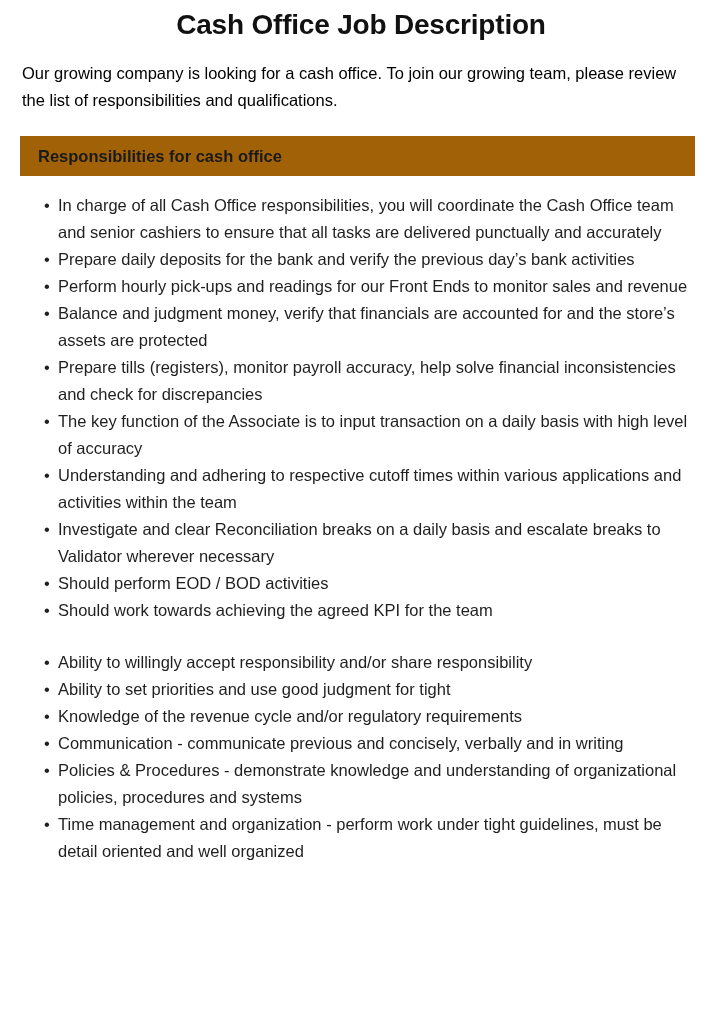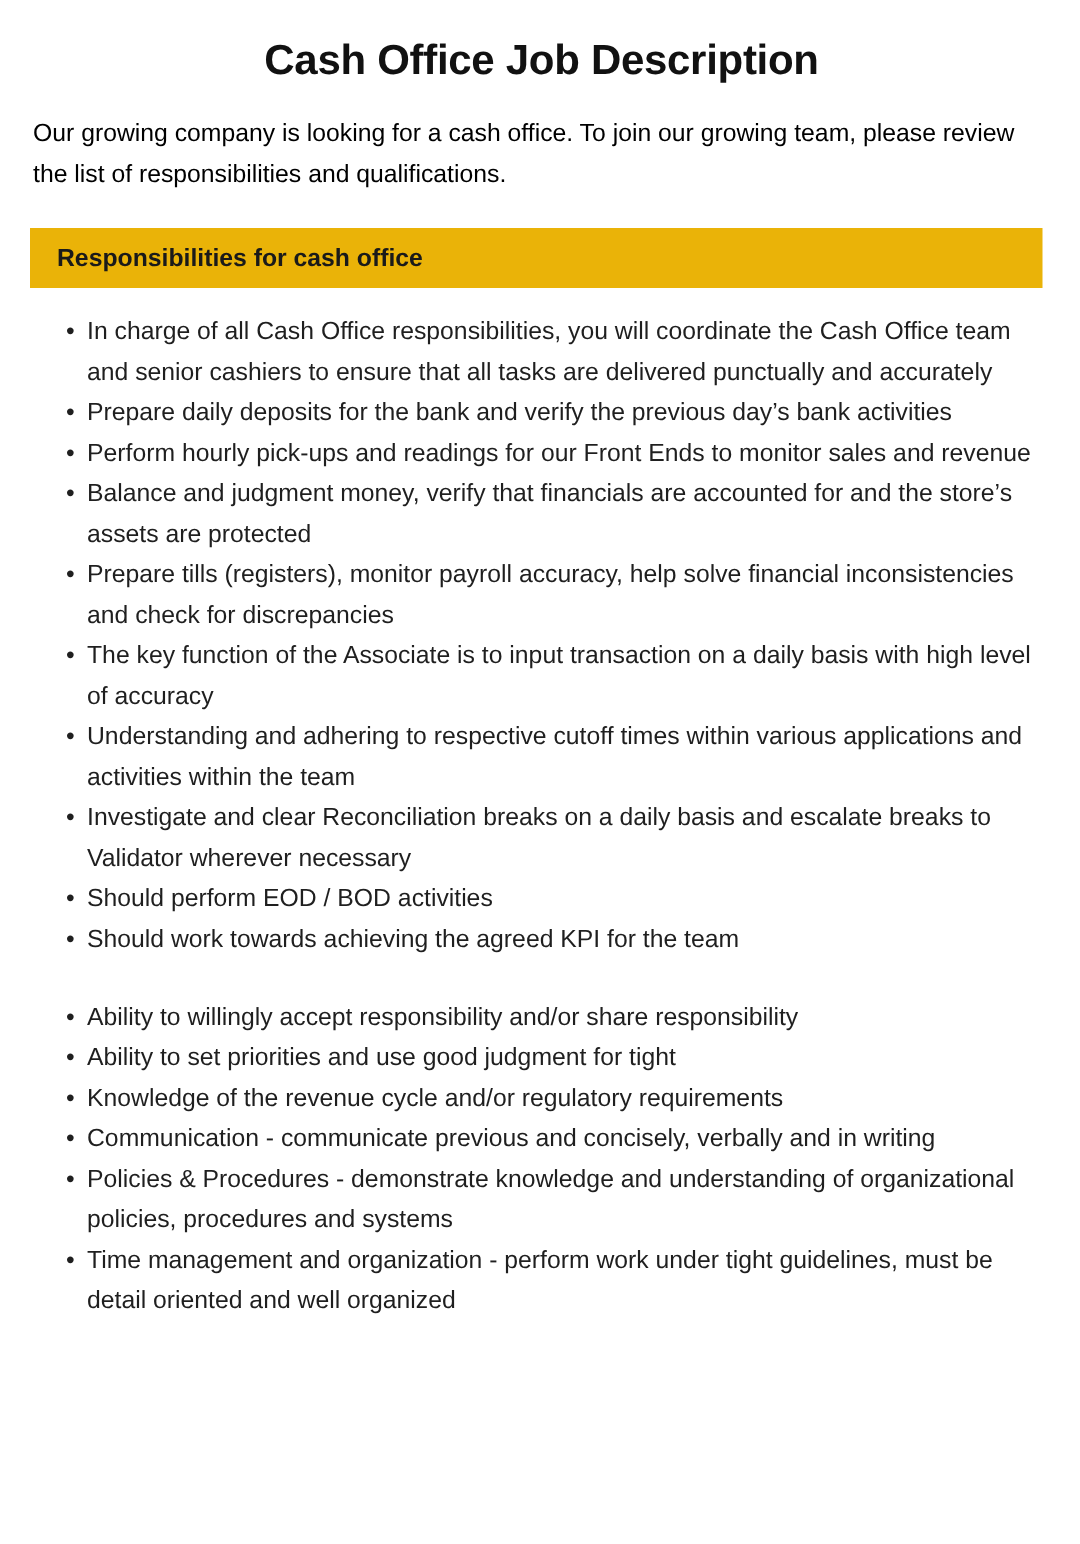--- a/index.html
+++ b/index.html
@@ -20,21 +20,21 @@
   .page {
     position: relative;
     width: 720px;
     height: 1029px;
     box-sizing: border-box;
     padding: 0;
   }
 
   
   .doc-title {
-    margin: 17px;
+    margin: 2px;
     padding: 4px 20px 0 22px;
     text-align: center;
     font-size: 28px;
     line-height: 38px;
     font-weight: 700;
     letter-spacing: -0.2px;
     color: #111111;
   }
 
   
@@ -46,21 +46,21 @@
     color: #000000;
     max-width: 662px;
   }
 
   
   .section {
     margin-top: 22px;
   }
   .section-header {
     margin: 0 25px 0 20px;
-    background: #eab308;
+    background: #a16207;
     height: 40px;
     display: flex;
     align-items: center;
     padding: 0 0 0 18px;
     box-sizing: border-box;
   }
   .section-header-text {
     font-size: 16.5px;
     font-weight: 700;
     color: #1a1a1a;

